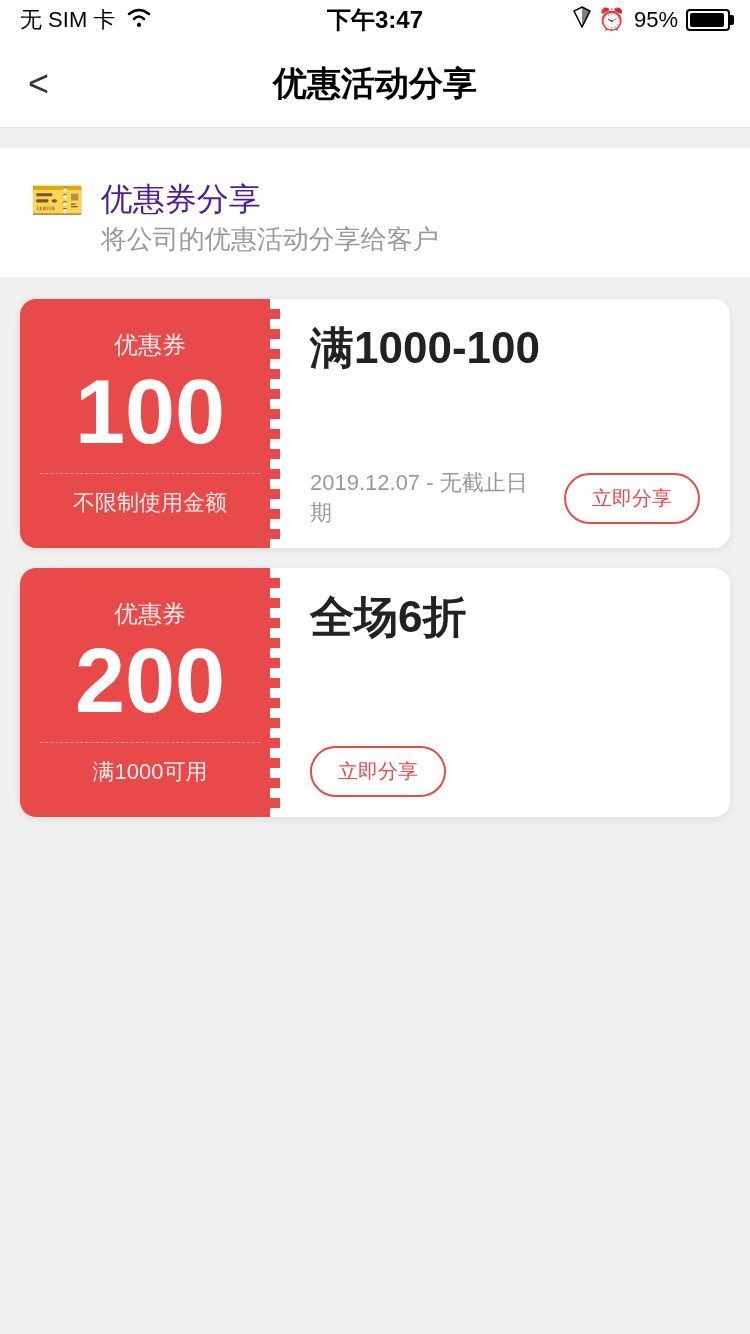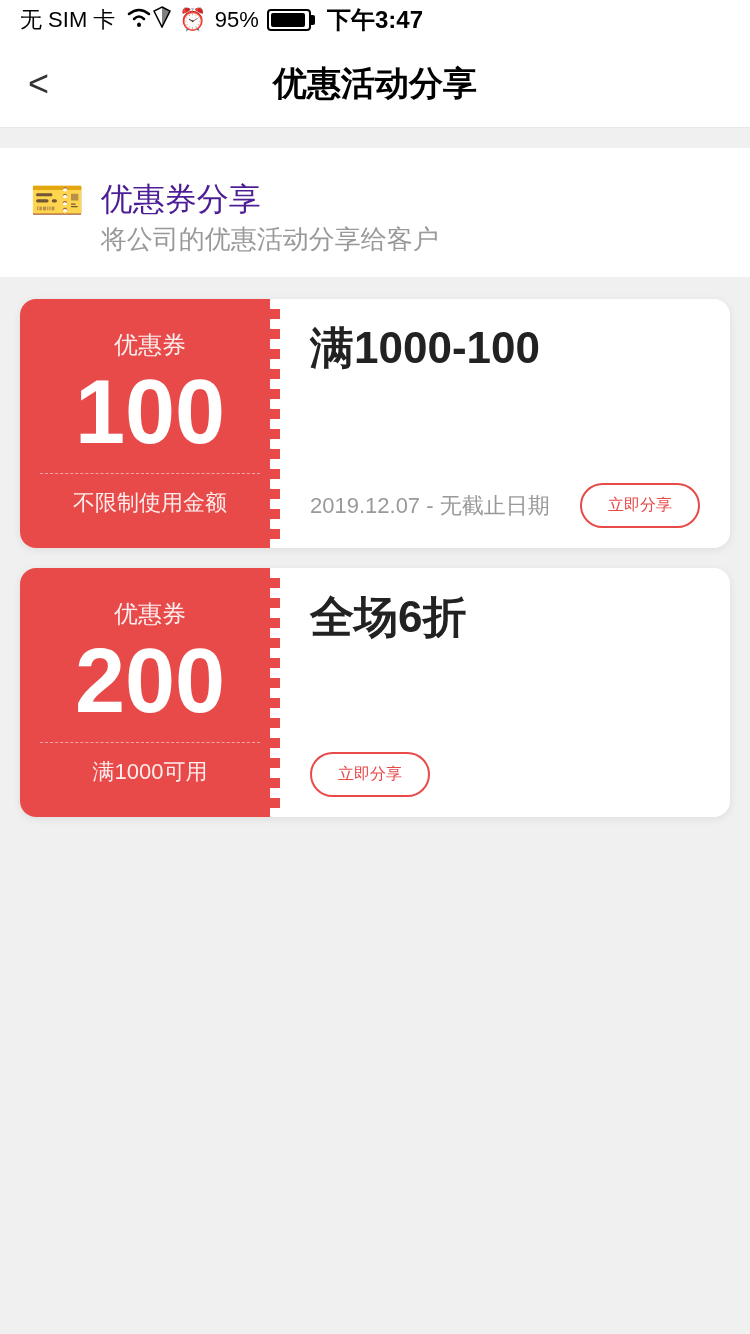--- a/index.html
+++ b/index.html
@@ -11,21 +11,21 @@
       font-family: -apple-system, "PingFang SC", "Helvetica Neue", sans-serif;
       overflow-x: hidden;
     }
 
     
     .status-bar {
       height: 40px;
       background: #fff;
       display: flex;
       align-items: center;
-      justify-content: flex-start;
+      justify-content: space-between;
       padding: 0 20px;
       font-size: 24px;
       font-weight: 500;
     }
     .status-left {
       display: flex;
       align-items: center;
       gap: 10px;
       font-size: 22px;
     }
@@ -212,21 +212,21 @@
     .coupon-date {
       font-size: 22px;
       color: #999;
       flex: 1;
       margin-right: 16px;
     }
     .share-btn {
       border: 2px solid #e84a4a;
       border-radius: 40px;
       padding: 10px 26px;
-      font-size: 16px;
+      font-size: 20px;
       color: #e84a4a;
       background: transparent;
       cursor: pointer;
       white-space: nowrap;
       flex-shrink: 0;
     }
 
     
     .bottom-area {
       flex: 1;

